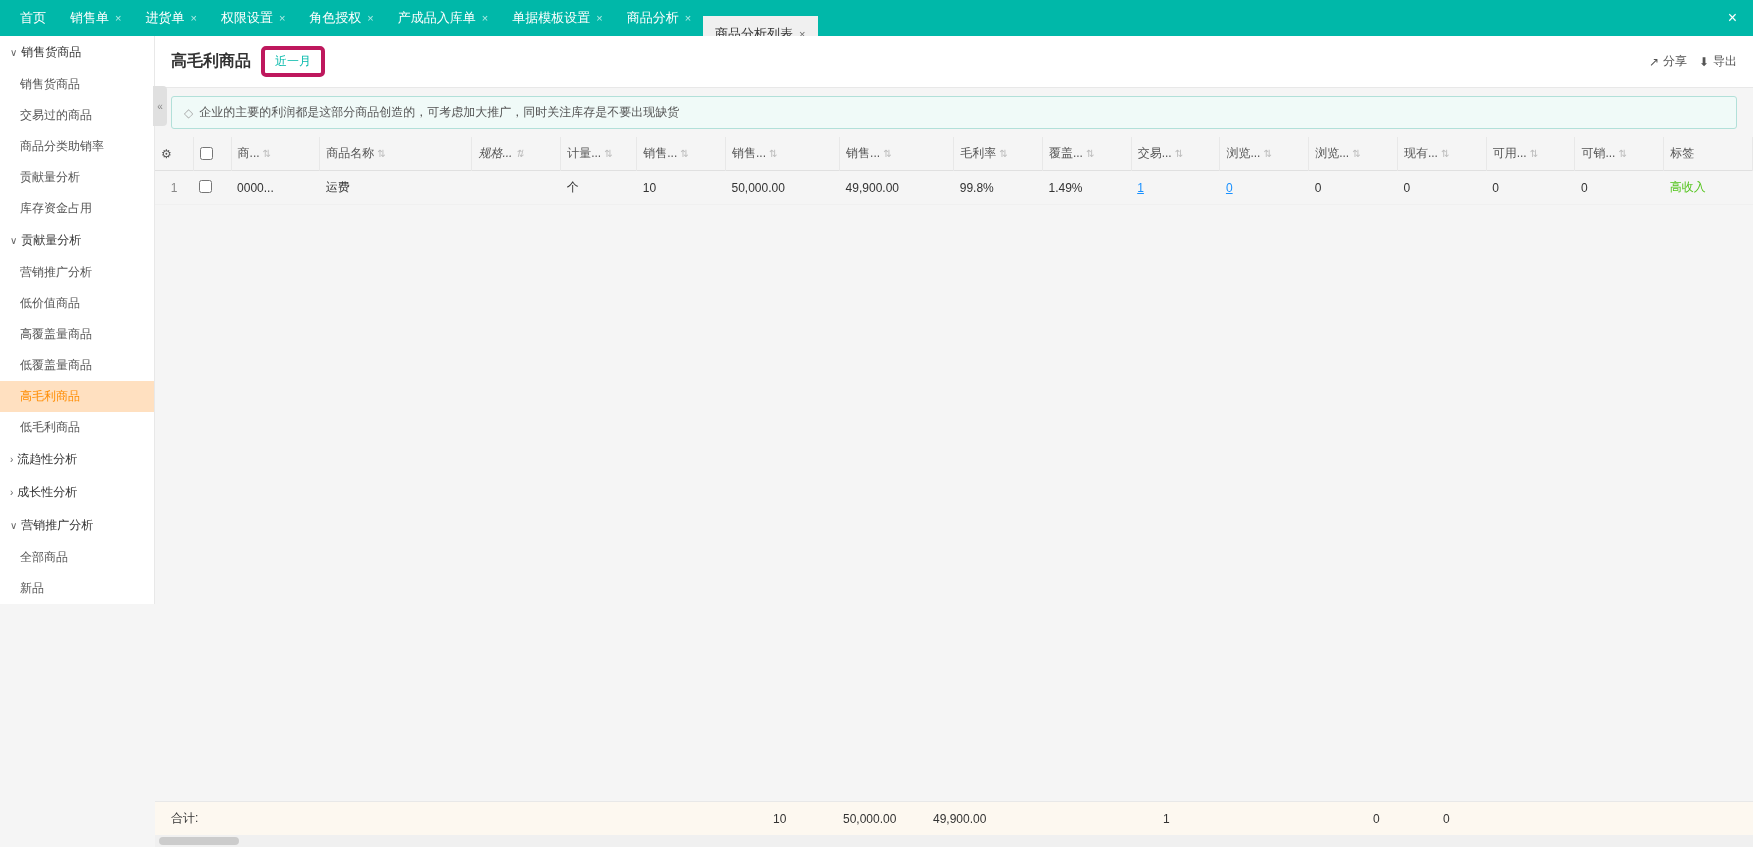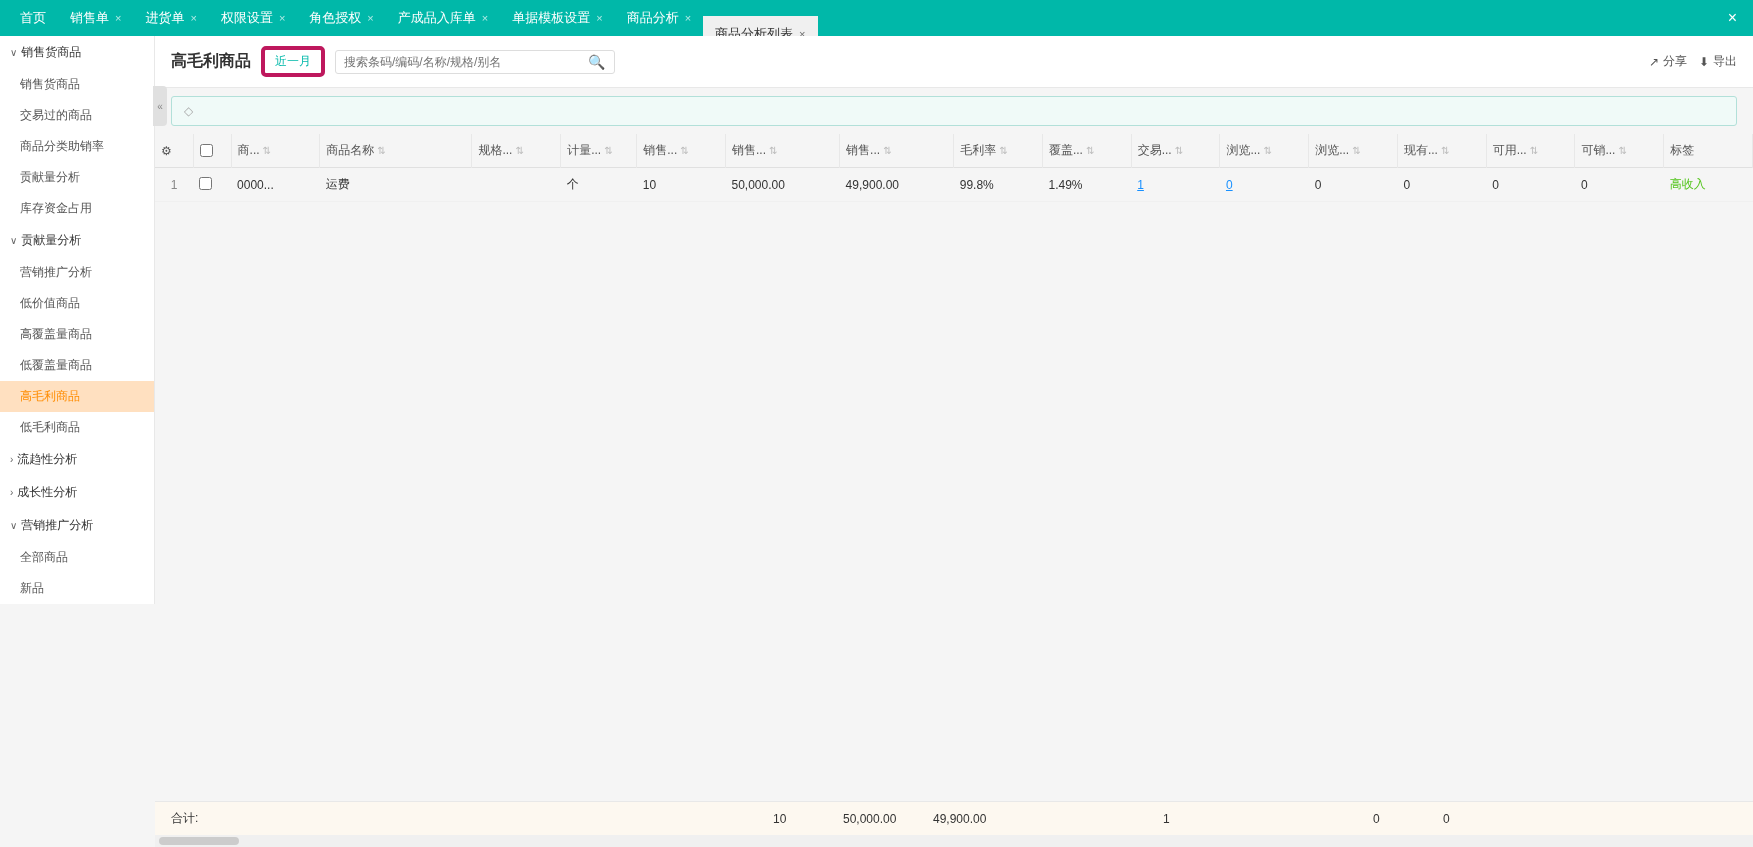--- a/index.html
+++ b/index.html
@@ -317,38 +317,35 @@
         <div class="sidebar-item">新品</div>
       </div>
     <div class="sidebar-collapse">«</div>
   </div>
 
   <div class="content-area">
 
     <div class="content-header">
       <span class="content-title">高毛利商品</span>
       <button class="filter-btn">近一月</button>
-      <div class="search-box">
-        <input type="text" placeholder="搜索条码/编码/名称/规格/别名" style="">
-        <span class="search-icon">🔍</span>
-      </div>
       <div class="header-actions">
         <div class="action-btn">
           <span>↗</span>
           <span>分享</span>
         </div>
         <div class="action-btn">
           <span>⬇</span>
           <span>导出</span>
         </div>
       </div>
     </div>
 
     <div class="notice-bar">
       <span class="notice-icon">◇</span>
+      <span>企业的主要的利润都是这部分商品创造的，可考虑加大推广，同时关注库存是不要出现缺货</span>
     </div>
 
     <div class="table-container">
       <table>
         <thead>
           <tr id="table-header-row">
               <th style="width: 30px; min-width: 30px;">
                 <div class="col-header">
                   <span>⚙</span>
                 </div>
@@ -363,21 +360,21 @@
                   <span>商...</span>
                   <span class="sort-icon">⇅</span>
                 </div>
               </th>
               <th style="width: 120px; min-width: 120px;">
                 <div class="col-header">
                   <span>商品名称</span>
                   <span class="sort-icon">⇅</span>
                 </div>
               </th>
-              <th style="width: 70px; min-width: 70px;">
+              <th style="width: 70px; min-width: 70px; font-style: italic;">
                 <div class="col-header">
                   <span>规格...</span>
                   <span class="sort-icon">⇅</span>
                 </div>
               </th>
               <th style="width: 60px; min-width: 60px;">
                 <div class="col-header">
                   <span>计量...</span>
                   <span class="sort-icon">⇅</span>
                 </div>

